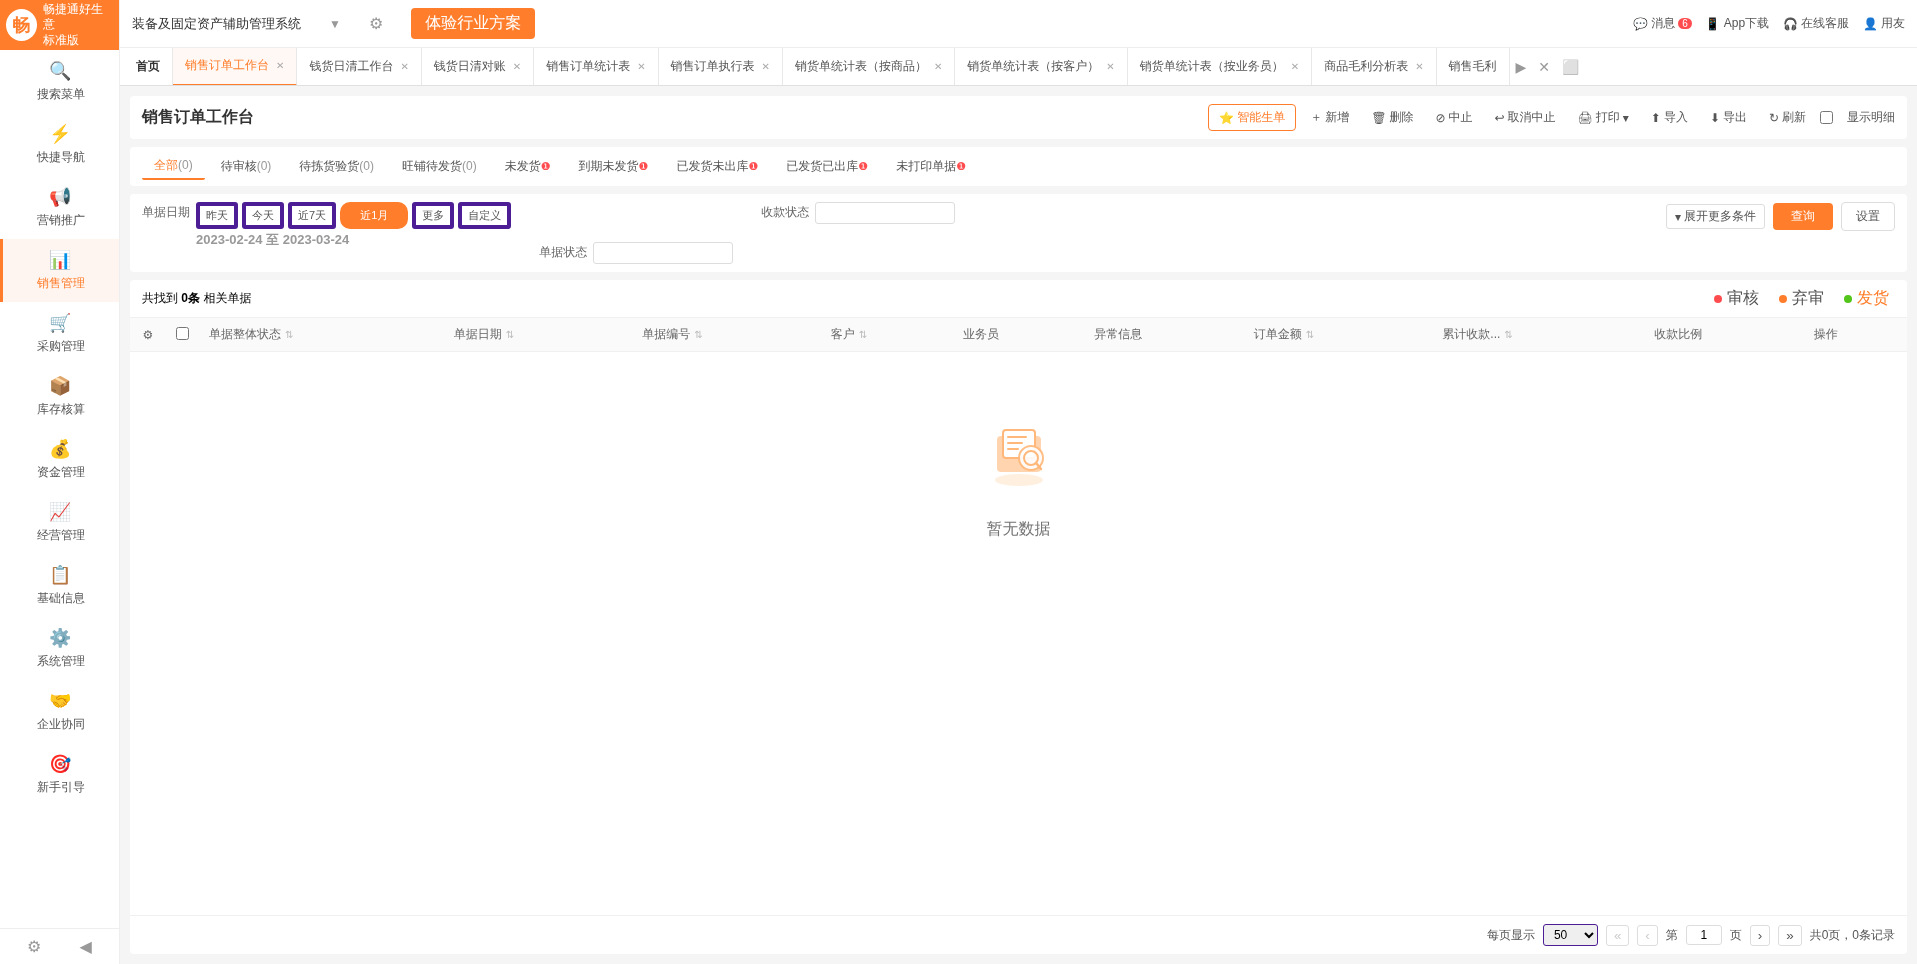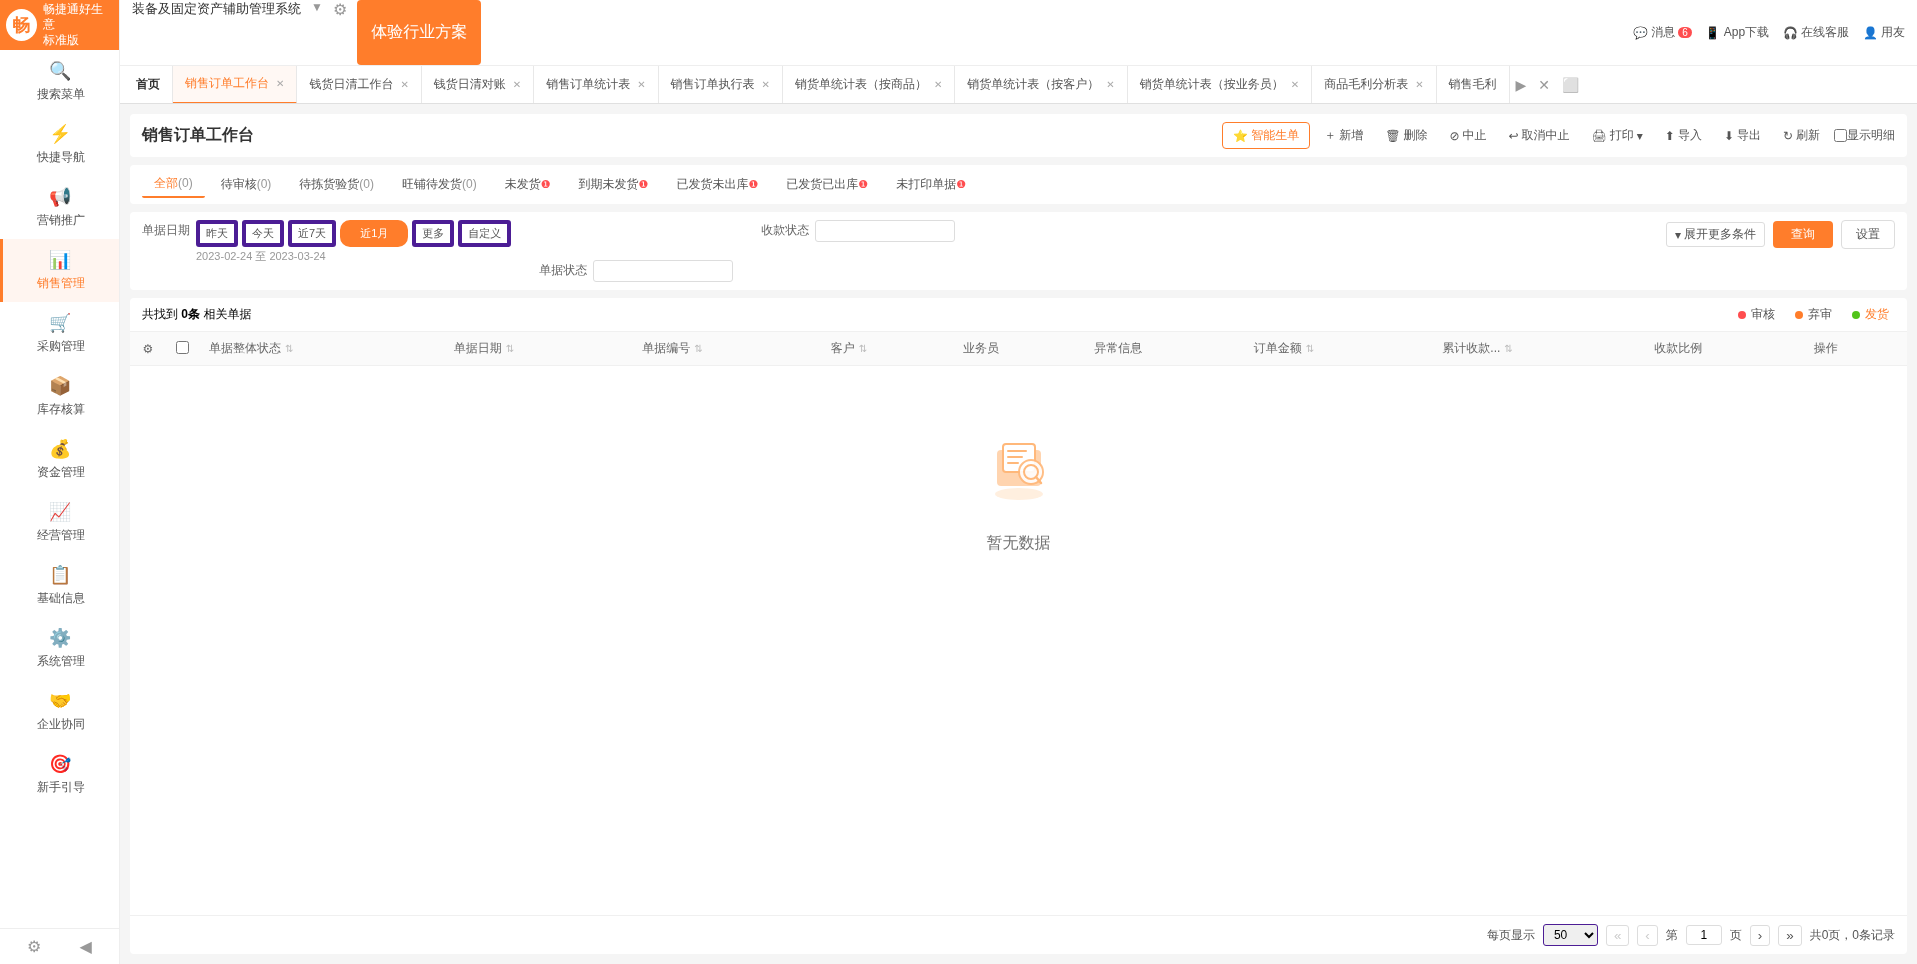--- a/index.html
+++ b/index.html
@@ -48,25 +48,25 @@
       padding: 8px;
     }
     .sidebar-footer span { cursor: pointer; font-size: 16px; color: #999; }
 
     
     #main { flex: 1; display: flex; flex-direction: column; overflow: hidden; }
 
     
     #topbar {
       background: #fff;
-      height: 66px;
-      display: flex; 
+      height: 48px;
+      display: flex; align-items: center;
       padding: 0 12px;
       border-bottom: 1px solid #eee;
-      gap: 10px;
+      gap: 28px;
     }
     .top-btn-orange {
       background: #ff7d2b; color: #fff; border: none;
       padding: 5px 14px; border-radius: 4px; cursor: pointer; font-size: 16px;
     }
     .topbar-right { display: flex; align-items: center; gap: 14px; font-size: 12px; color: #555; }
     .topbar-right span { cursor: pointer; display: flex; align-items: center; gap: 3px; }
     .badge { background: #ff4d4f; color: #fff; border-radius: 8px; font-size: 10px; padding: 0 4px; }
 
     
@@ -96,21 +96,21 @@
     
     #page-header {
       display: flex; align-items: center; justify-content: space-between;
       margin-bottom: 8px; background: #fff; padding: 8px 12px; border-radius: 4px;
     }
     #page-header h2 { font-size: 16px; color: #333; font-weight: 600; }
     .header-actions { display: flex; align-items: center; gap: 6px; flex-wrap: wrap; }
     .btn-smart { background: #fff; border: 1px solid #ff7d2b; color: #ff7d2b; padding: 4px 10px; border-radius: 4px; cursor: pointer; font-size: 12px; display: flex; align-items: center; gap: 3px; }
     .btn-action { background: transparent; border: none; color: #555; cursor: pointer; font-size: 12px; padding: 4px 8px; display: flex; align-items: center; gap: 3px; }
     .btn-refresh { color: #555; }
-    .checkbox-label { font-size: 12px; color: #555; display: flex; align-items: center; gap: 0; cursor: pointer; }
+    .checkbox-label { font-size: 12px; color: #555; display: flex; align-items: center; gap: 14px; cursor: pointer; }
 
     
     #filter-tabs {
       display: flex; align-items: center; gap: 0;
       background: #fff; border-radius: 4px; padding: 6px 12px;
       margin-bottom: 8px; flex-wrap: wrap; gap: 4px;
     }
     .ftab {
       padding: 4px 12px; cursor: pointer; font-size: 12px; color: #555;
       border-radius: 2px; white-space: nowrap;
@@ -123,37 +123,37 @@
     #filter-row {
       background: #fff; padding: 8px 12px; border-radius: 4px; margin-bottom: 8px;
       display: flex; align-items: flex-start; flex-wrap: wrap; gap: 8px;
     }
     .filter-group { display: flex; align-items: flex-start; gap: 6px; font-size: 12px; }
     .filter-label { color: #666; white-space: nowrap; padding-top: 2px; }
     .filter-date-options { display: flex; flex-direction: column; gap: 2px; }
     .filter-date-btns { display: flex; gap: 4px; }
     .fdbtn { padding: 2px 6px; border: 4px solid #4c1d95; border-radius: 3px; background: #fff; cursor: pointer; font-size: 11px; color: #555; }
     .fdbtn.active { background: #ff7d2b; color: #fff; border-color: #ff7d2b; border-radius: 10px; padding: 2px 16px; }
-    .filter-date-range { color: #999; font-size: 11px; }
+    .filter-date-range { color: #999; font-size: 13px; font-weight: bold; }
 
     .filter-select { border: 1px solid #ddd; border-radius: 3px; padding: 3px 20px 3px 8px; background: #fff; font-size: 12px; color: #333; cursor: pointer; appearance: none; min-width: 140px; }
 
     .expand-btn { display: flex; align-items: center; gap: 3px; color: #555; cursor: pointer; font-size: 12px; margin-left: auto; padding: 3px 8px; border: 1px solid #ddd; border-radius: 3px; background: #fff; }
 
     .btn-query { background: #ff7d2b; color: #fff; border: none; padding: 5px 18px; border-radius: 4px; cursor: pointer; font-size: 12px; }
     .btn-set { background: #fff; border: 1px solid #ddd; color: #555; padding: 5px 14px; border-radius: 4px; cursor: pointer; font-size: 12px; }
 
     
     #table-area { background: #fff; border-radius: 4px; flex: 1; display: flex; flex-direction: column; overflow: hidden; }
     .table-info-bar {
       display: flex; align-items: center; justify-content: space-between;
       padding: 6px 12px; border-bottom: 1px solid #f0f0f0; gap: 16px;
     }
     .table-actions { display: flex; gap: 8px; }
-    .tact-btn { border: none; background: transparent; cursor: pointer; font-size: 12px; color: #555; display: flex; align-items: center; gap: 3px; padding: 2px 6px; }
+    .tact-btn { border: none; background: transparent; cursor: pointer; font-size: 16px; color: #555; display: flex; align-items: center; gap: 3px; padding: 2px 6px; }
     .tact-btn.orange { color: #ff7d2b; }
     .tact-dot { width: 8px; height: 8px; border-radius: 50%; display: inline-block; margin-right: 2px; }
     .tact-dot.red { background: #ff4d4f; }
     .tact-dot.orange { background: #ff7d2b; }
     .tact-dot.green { background: #52c41a; }
 
     
     #data-table { overflow: auto; flex: 1; }
     table { width: 100%; border-collapse: collapse; font-size: 12px; }
     thead tr { background: #fafafa; }

